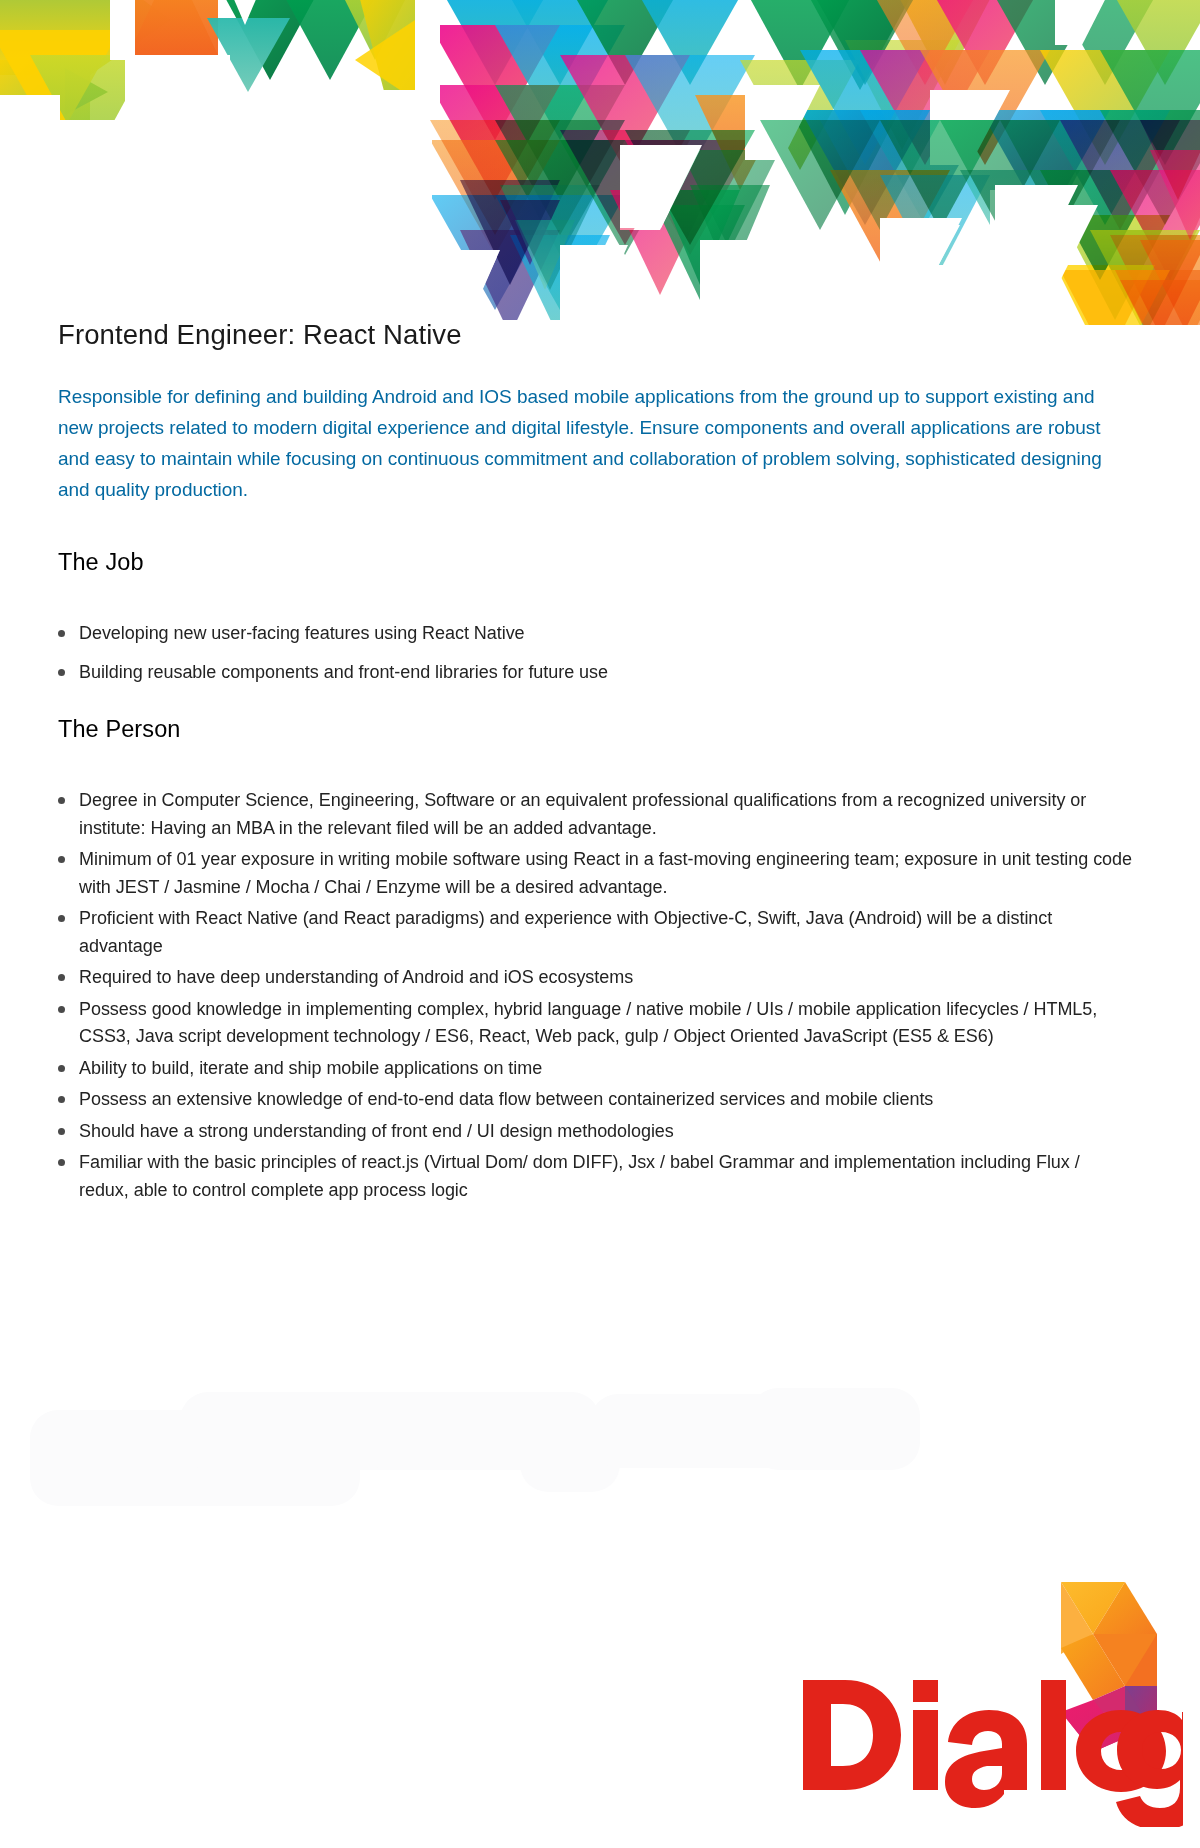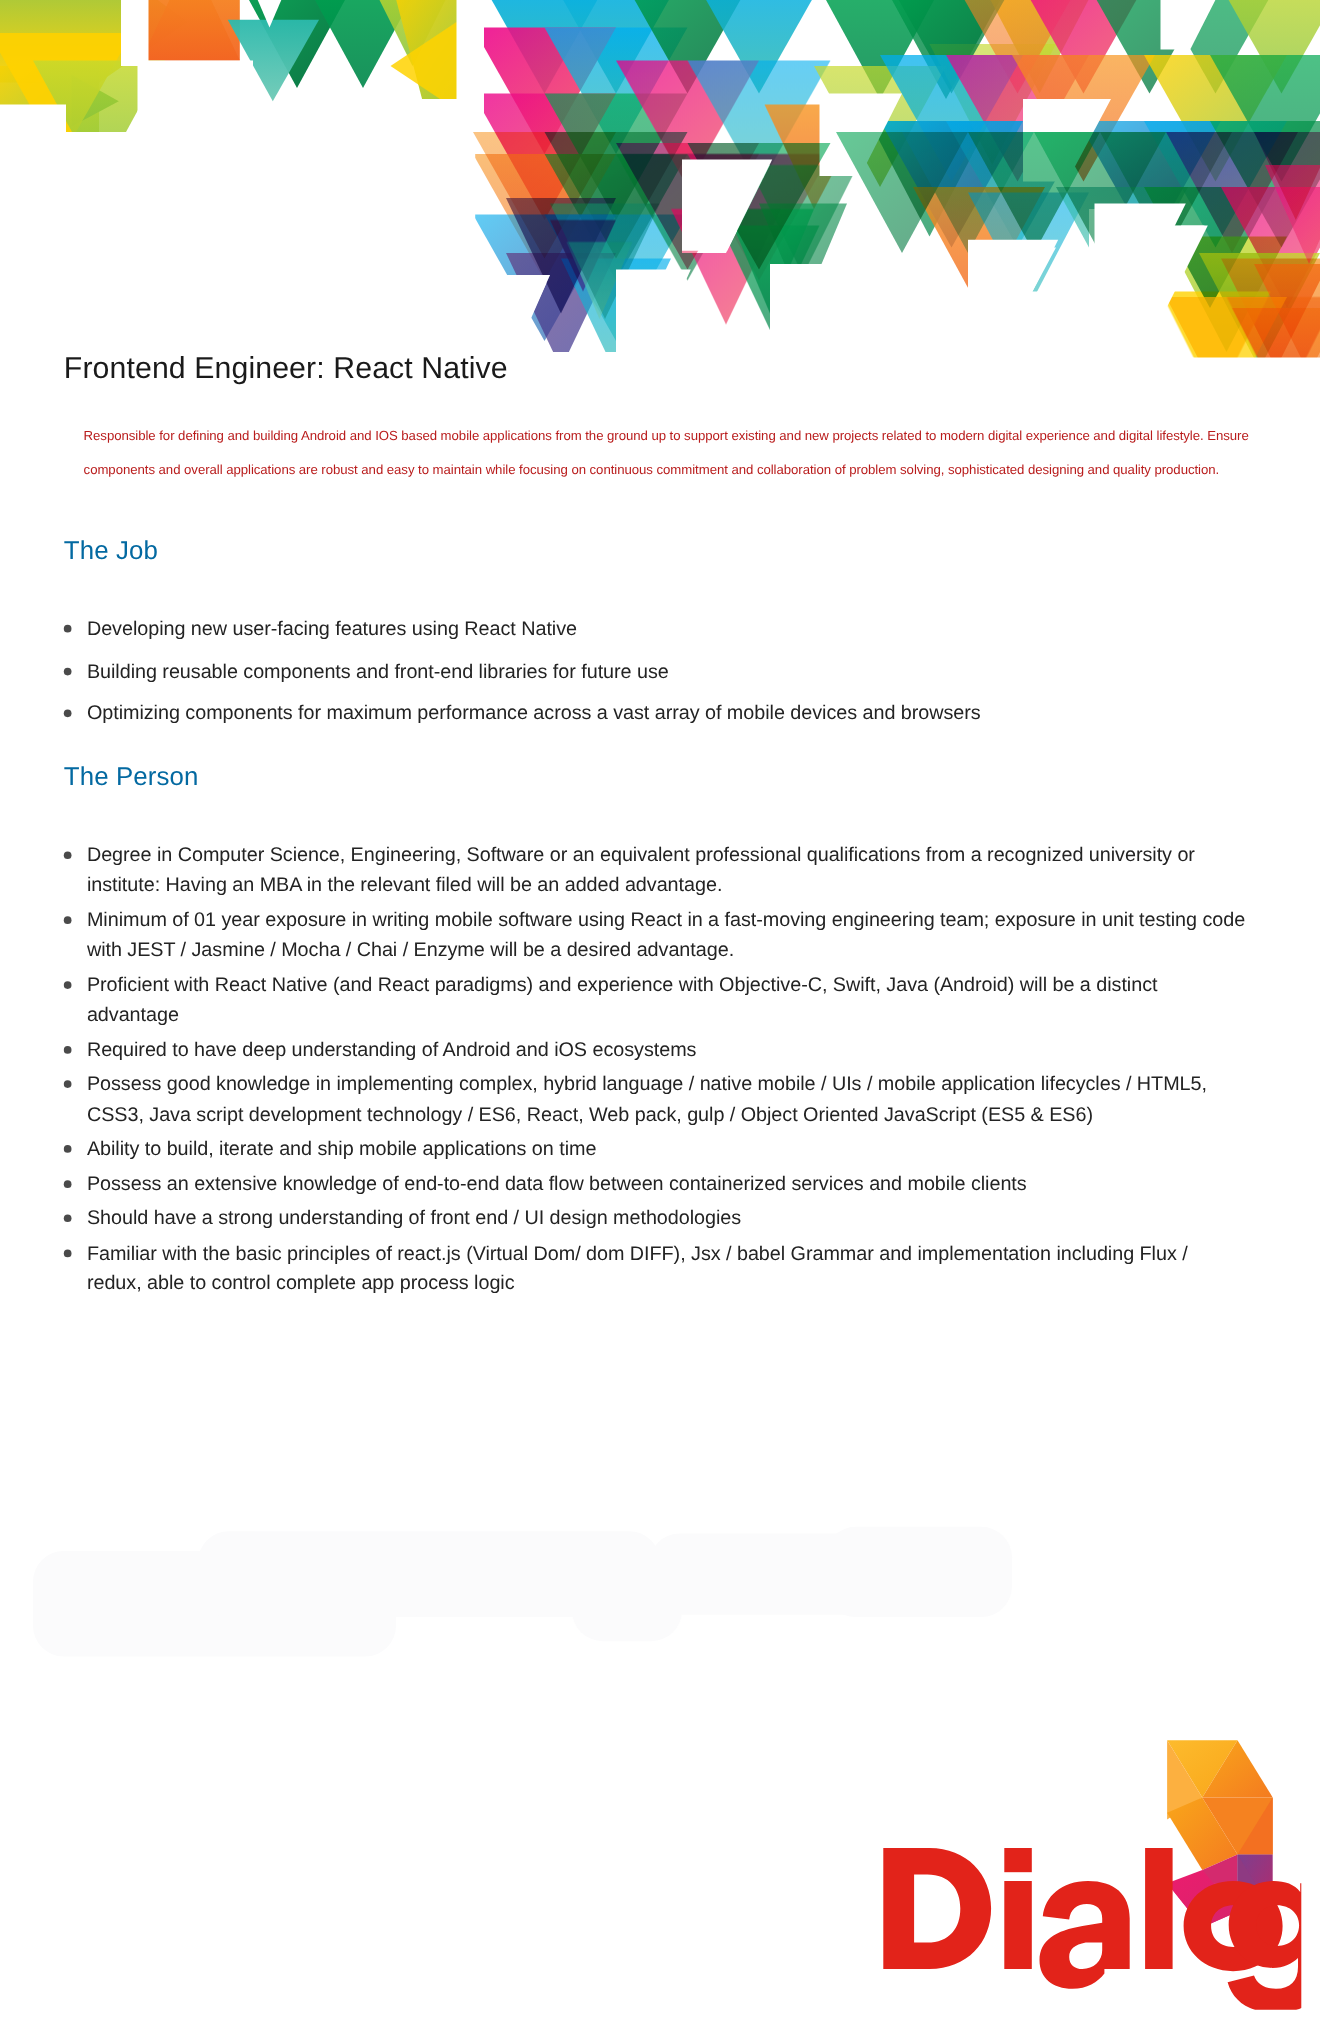--- a/index.html
+++ b/index.html
@@ -39,34 +39,34 @@
   #page-title {
     font-size: 27.5px;
     font-weight: 400;
     letter-spacing: 0.1px;
     color: #1a1a1a;
     margin: 0 0 30px 0;
     line-height: 1.2;
   }
 
   #intro-paragraph {
-    font-size: 12px;
+    font-size: 19px;
     line-height: 31px;
-    color: #b91c1c;
-    margin: 0 0 44px 18px;
+    color: #0369a1;
+    margin: 0 0 44px 0;
     max-width: 1075px;
     letter-spacing: -0.05px;
   }
 
   .section { margin: 0 0 18px 0; }
 
   .section-heading {
     font-size: 23.5px;
     font-weight: 400;
-    color: #0369a1;
+    color: #000000;
     margin: 0 0 44px 0;
     letter-spacing: 0.1px;
   }
 
   ul.bullet-list {
     list-style: none;
     margin: 0;
     padding: 0;
   }
   ul.bullet-list li {
@@ -329,21 +329,20 @@
 
   <h1 id="page-title">Frontend Engineer: React Native</h1>
 
   <p id="intro-paragraph">Responsible for defining and building Android and IOS based mobile applications from the ground up to support existing and new projects related to modern digital experience and digital lifestyle. Ensure components and overall applications are robust and easy to maintain while focusing on continuous commitment and collaboration of problem solving, sophisticated designing and quality production.</p>
 
   <section id="job-section" class="section">
     <h2 class="section-heading">The Job</h2>
     <ul class="bullet-list">
       <li><span class="bullet-dot"></span><span>Developing new user-facing features using React Native</span></li>
       <li><span class="bullet-dot"></span><span>Building reusable components and front-end libraries for future use</span></li>
-      <li><span class="bullet-dot"></span><span>Optimizing components for maximum performance across a vast array of mobile devices and browsers</span></li>
     </ul>
   </section>
 
   <section id="person-section" class="section">
     <h2 class="section-heading">The Person</h2>
     <ul class="bullet-list">
       <li><span class="bullet-dot"></span><span>Degree in Computer Science, Engineering, Software or an equivalent professional qualifications from a recognized university or institute: Having an MBA in the relevant filed will be an added advantage.</span></li>
       <li><span class="bullet-dot"></span><span>Minimum of 01 year exposure in writing mobile software using React in a fast-moving engineering team; exposure in unit testing code with JEST / Jasmine / Mocha / Chai / Enzyme will be a desired advantage.</span></li>
       <li><span class="bullet-dot"></span><span>Proficient with React Native (and React paradigms) and experience with Objective-C, Swift, Java (Android) will be a distinct advantage</span></li>
       <li><span class="bullet-dot"></span><span>Required to have deep understanding of Android and iOS ecosystems</span></li>

